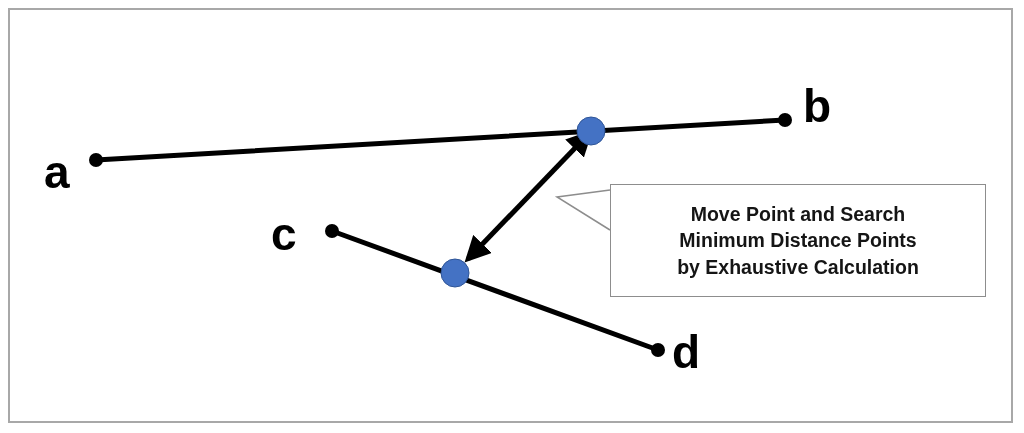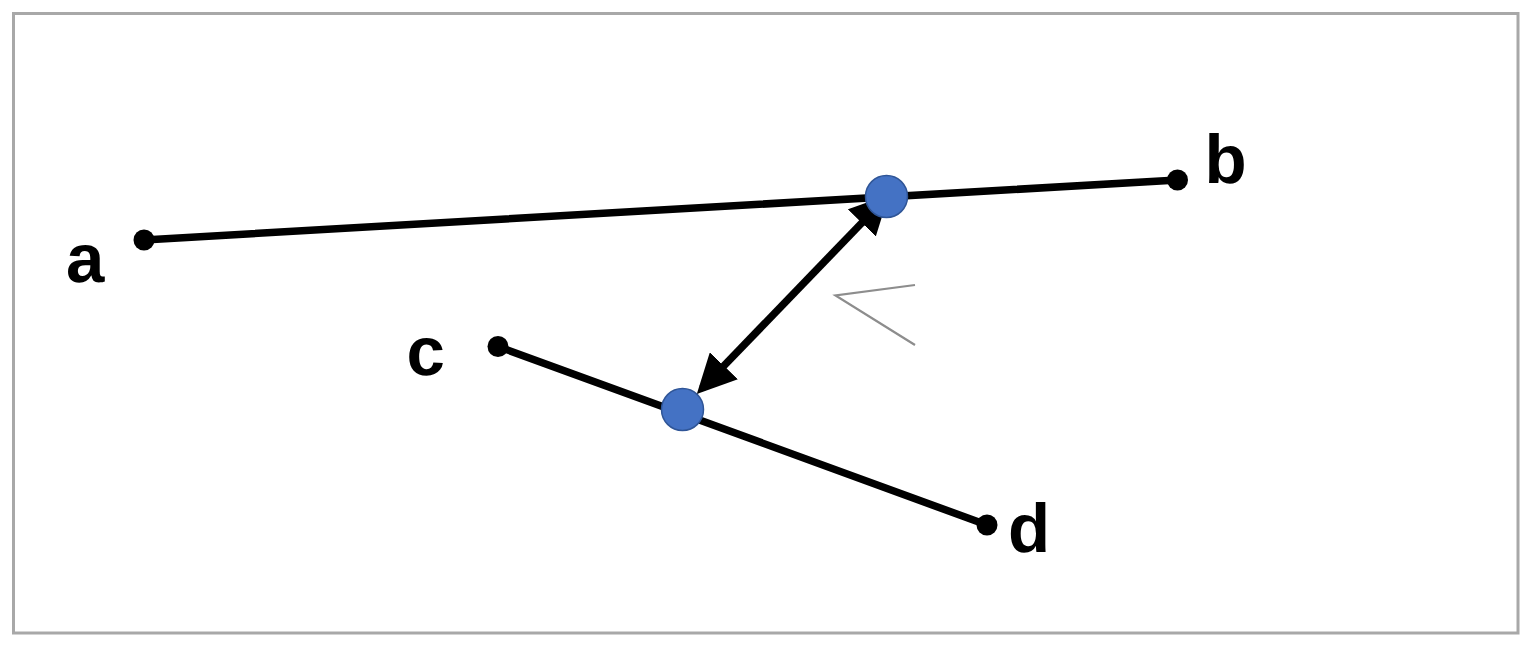--- a/index.html
+++ b/index.html
@@ -102,14 +102,19 @@
 
     <circle cx="591" cy="131" r="14" fill="#4472C4" stroke="#2F5597" stroke-width="1"></circle>
     <circle cx="455" cy="273" r="14" fill="#4472C4" stroke="#2F5597" stroke-width="1"></circle>
   </svg>
 
   <div class="vertex-label" id="label-a">a</div>
   <div class="vertex-label" id="label-b">b</div>
   <div class="vertex-label" id="label-c">c</div>
   <div class="vertex-label" id="label-d">d</div>
 
+  <div id="callout">
+    <div id="callout-text">Move Point and Search
+Minimum Distance Points
+by Exhaustive Calculation</div>
+  </div>
 
 </div>
 
 </body></html>

